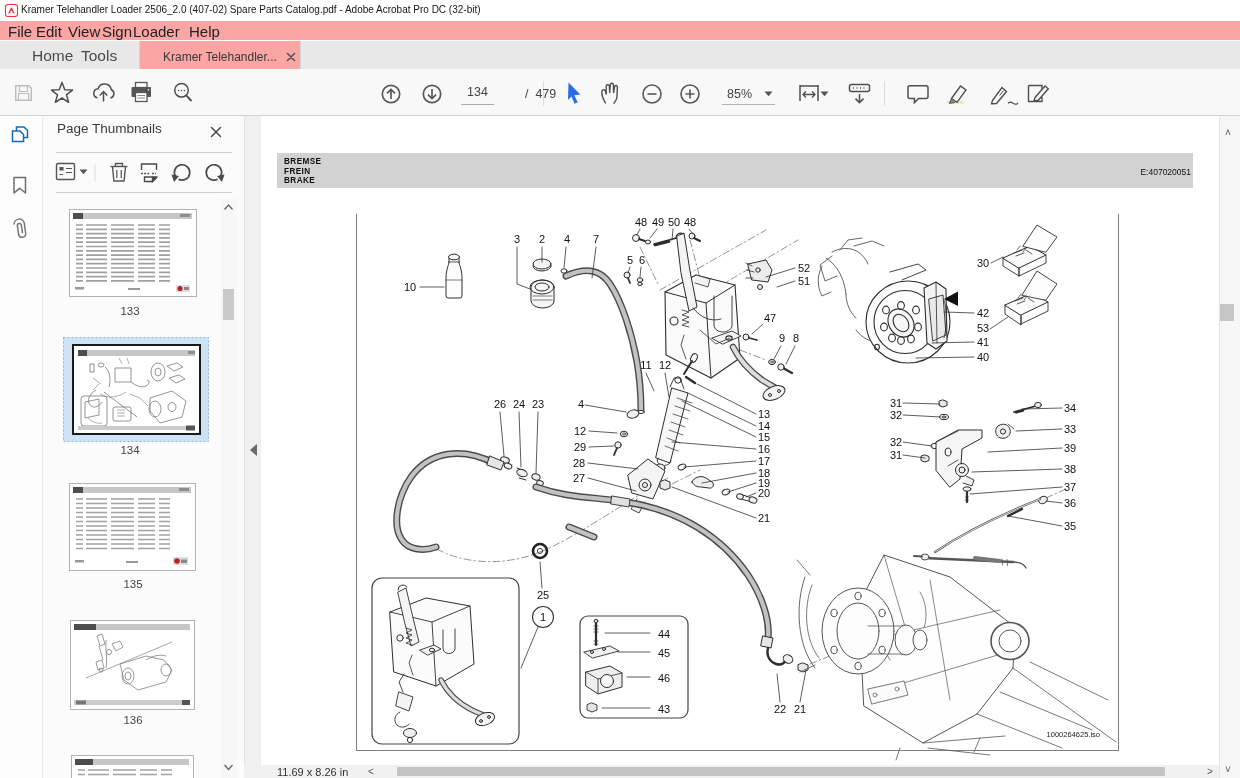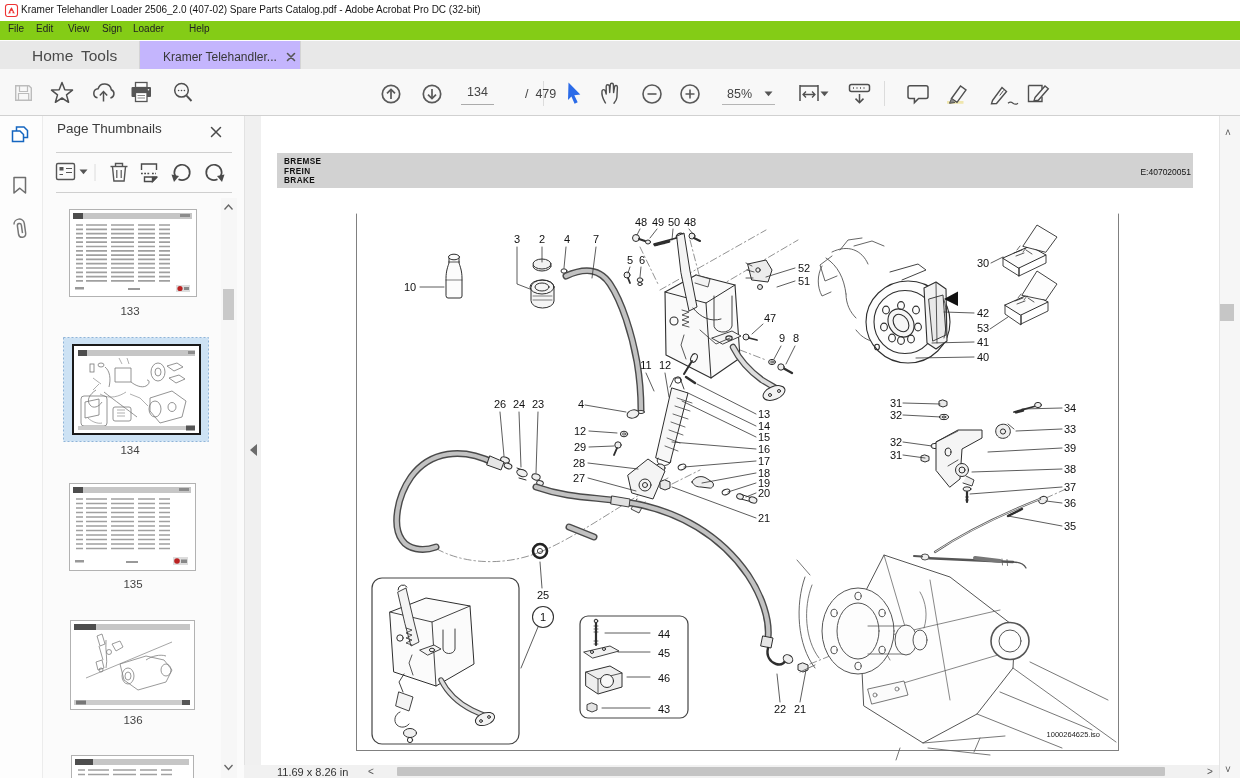--- a/index.html
+++ b/index.html
@@ -1,25 +1,25 @@
 <!DOCTYPE html>
 <html><head>
 <meta charset="utf-8">
 <style>
   html,body{margin:0;padding:0;width:1240px;height:778px;overflow:hidden;background:#fff;
     font-family:"Liberation Sans",sans-serif;}
   .abs{position:absolute;}
   #titlebar{left:0;top:0;width:1240px;height:21px;background:#fff;}
   #title-txt{left:21px;top:4px;font-size:10px;color:#151515;}
-  #menubar{left:0;top:21px;width:1240px;height:19px;background:#84cc16;font-size:10px;color:#222;}
+  #menubar{left:0;top:21px;width:1240px;height:19px;background:#fca5a5;font-size:15px;color:#222;}
   .mi{position:absolute;top:2px;}
   #tabbar{left:0;top:40px;width:1240px;height:29px;background:#e8e8e8;border-top:1px solid #fdfdfd;box-sizing:border-box;}
   #tab-home{left:16px;top:47px;font-size:15.5px;color:#4a4a4a;margin-left:16px;}
   #tab-tools{left:81px;top:47px;font-size:15.5px;color:#4a4a4a;}
-  #tab-doc{left:139px;top:41px;width:162px;height:31px;background:#c4b5fd;border-left:1px solid #d4d4d4;border-right:1px solid #d4d4d4;box-sizing:border-box;}
+  #tab-doc{left:139px;top:41px;width:162px;height:31px;background:#fca5a5;border-left:1px solid #d4d4d4;border-right:1px solid #d4d4d4;box-sizing:border-box;}
   #tab-doc-txt{left:23px;top:9px;font-size:12px;color:#383838;}
   #toolbar{left:0;top:69px;width:1240px;height:47px;background:#f8f8f8;border-bottom:1px solid #d1d1d1;box-sizing:border-box;}
   .tsep{position:absolute;width:1px;background:#dcdcdc;}
   #pagenum{position:absolute;left:461px;top:85px;width:33px;height:19px;border-bottom:1px solid #ababab;
      font-size:12.5px;color:#444;text-align:center;}
   #pagecount{position:absolute;left:497px;top:87px;font-size:12.5px;color:#444;margin-left:28px;}
   #zoomtxt{position:absolute;left:727px;top:87px;font-size:12.5px;color:#444;}
   #zoomline{position:absolute;left:722px;top:104px;width:53px;height:1px;background:#b5b5b5;}
   #rail{left:0;top:116px;width:42px;height:662px;background:#fdfdfd;}
   #panel{left:42px;top:116px;width:202px;height:662px;background:#fbfbfb;border-left:1px solid #ececec;box-sizing:border-box;padding-left:24px;}

